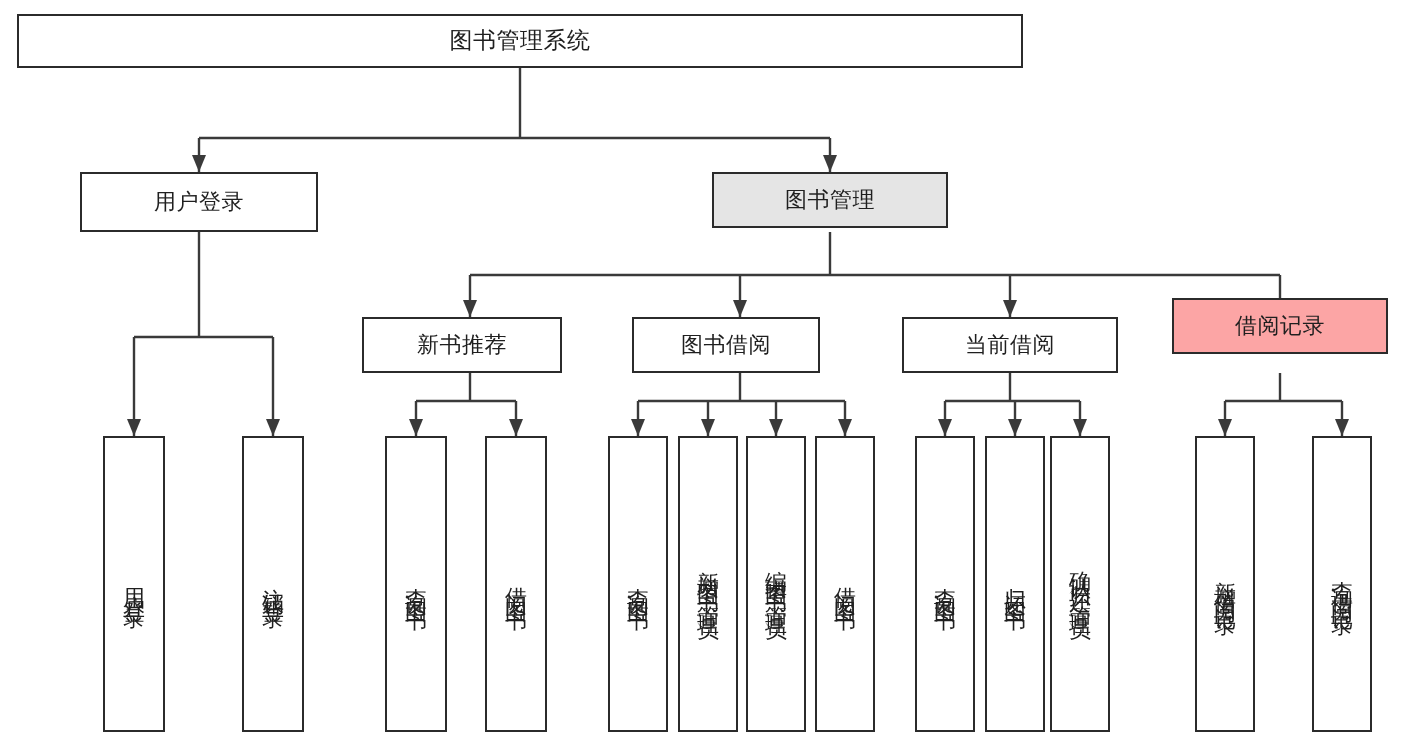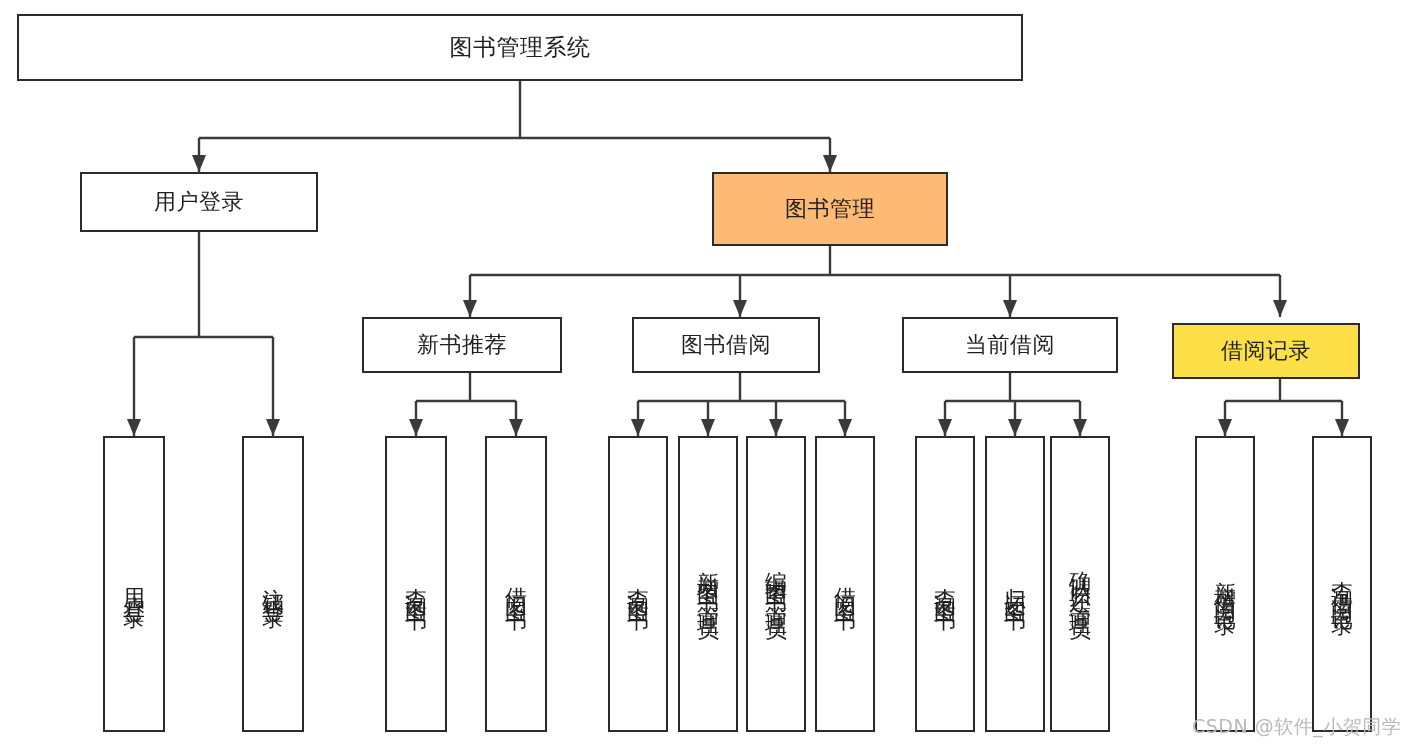--- a/index.html
+++ b/index.html
@@ -125,39 +125,39 @@
       <line x1="1080" y1="401" x2="1080" y2="436" stroke="#3a3a3a" stroke-width="2.4" stroke-linecap="butt"></line>
       <polygon points="1073,419 1087,419 1080,436" fill="#3a3a3a"></polygon>
       <line x1="1280" y1="373" x2="1280" y2="401" stroke="#3a3a3a" stroke-width="2.4" stroke-linecap="butt"></line>
       <line x1="1225" y1="401" x2="1342" y2="401" stroke="#3a3a3a" stroke-width="2.4" stroke-linecap="butt"></line>
       <line x1="1225" y1="401" x2="1225" y2="436" stroke="#3a3a3a" stroke-width="2.4" stroke-linecap="butt"></line>
       <polygon points="1218,419 1232,419 1225,436" fill="#3a3a3a"></polygon>
       <line x1="1342" y1="401" x2="1342" y2="436" stroke="#3a3a3a" stroke-width="2.4" stroke-linecap="butt"></line>
       <polygon points="1335,419 1349,419 1342,436" fill="#3a3a3a"></polygon>
     </svg>
   <div id="nodes-layer">
-      <div class="node-box node-horizontal node-root" style="left: 17px; top: 14px; width: 1006px; height: 67px; border-color: rgb(43, 43, 43); background: rgb(255, 255, 255);">
+      <div class="node-box node-horizontal node-root" style="left: 17px; top: 14px; width: 1006px; height: 54px; border-color: rgb(43, 43, 43); background: rgb(255, 255, 255);">
         <span class="node-label" style="color: rgb(31, 31, 31);">图书管理系统</span>
       </div>
       <div class="node-box node-horizontal" style="left: 80px; top: 172px; width: 238px; height: 60px; border-color: rgb(43, 43, 43); background: rgb(255, 255, 255);">
         <span class="node-label" style="color: rgb(31, 31, 31);">用户登录</span>
       </div>
-      <div class="node-box node-horizontal" style="left: 712px; top: 172px; width: 236px; height: 74px; border-color: rgb(43, 43, 43); background: #fdba74;">
+      <div class="node-box node-horizontal" style="left: 712px; top: 172px; width: 236px; height: 56px; border-color: rgb(43, 43, 43); background: #e5e5e5;">
         <span class="node-label" style="color: rgb(31, 31, 31);">图书管理</span>
       </div>
       <div class="node-box node-horizontal" style="left: 362px; top: 317px; width: 200px; height: 56px; border-color: rgb(43, 43, 43); background: rgb(255, 255, 255);">
         <span class="node-label" style="color: rgb(31, 31, 31);">新书推荐</span>
       </div>
       <div class="node-box node-horizontal" style="left: 632px; top: 317px; width: 188px; height: 56px; border-color: rgb(43, 43, 43); background: rgb(255, 255, 255);">
         <span class="node-label" style="color: rgb(31, 31, 31);">图书借阅</span>
       </div>
       <div class="node-box node-horizontal" style="left: 902px; top: 317px; width: 216px; height: 56px; border-color: rgb(43, 43, 43); background: rgb(255, 255, 255); align-items: center;">
         <span class="node-label" style="color: rgb(31, 31, 31);">当前借阅</span>
       </div>
-      <div class="node-box node-horizontal" style="left: 1172px; top: 323px; width: 188px; height: 56px; border-color: rgb(43, 43, 43); background: #fde047;">
+      <div class="node-box node-horizontal" style="left: 1172px; top: 298px; width: 216px; height: 56px; border-color: rgb(43, 43, 43); background: #fca5a5;">
         <span class="node-label" style="color: rgb(31, 31, 31);">借阅记录</span>
       </div>
       <div class="node-box node-vertical" style="left: 103px; top: 436px; width: 62px; height: 296px; border-color: rgb(43, 43, 43); background: rgb(255, 255, 255);">
         <div style="display: flex; height: 100%; width: 100%; align-items: center; justify-content: center;">
           <span class="node-label" style="color: rgb(31, 31, 31);">用户登录</span>
         </div>
       </div>
       <div class="node-box node-vertical" style="left: 242px; top: 436px; width: 62px; height: 296px; border-color: rgb(43, 43, 43); background: rgb(255, 255, 255);">
         <div style="display: flex; height: 100%; width: 100%; align-items: center; justify-content: center;">
           <span class="node-label" style="color: rgb(31, 31, 31);">注销登录</span>
@@ -212,14 +212,13 @@
         <div style="display: flex; height: 100%; width: 100%; align-items: center; justify-content: center;">
           <span class="node-label" style="color: rgb(31, 31, 31);">新增借阅记录</span>
         </div>
       </div>
       <div class="node-box node-vertical" style="left: 1312px; top: 436px; width: 60px; height: 296px; border-color: rgb(43, 43, 43); background: rgb(255, 255, 255);">
         <div style="display: flex; height: 100%; width: 100%; align-items: center; justify-content: center;">
           <span class="node-label" style="color: rgb(31, 31, 31);">查询借阅记录</span>
         </div>
       </div>
     </div>
-  <div class="watermark" style="left: 1192px; top: 714px; color: rgb(185, 185, 185);">CSDN @软件_小贺同学</div>
 </div>
 
 </body></html>

